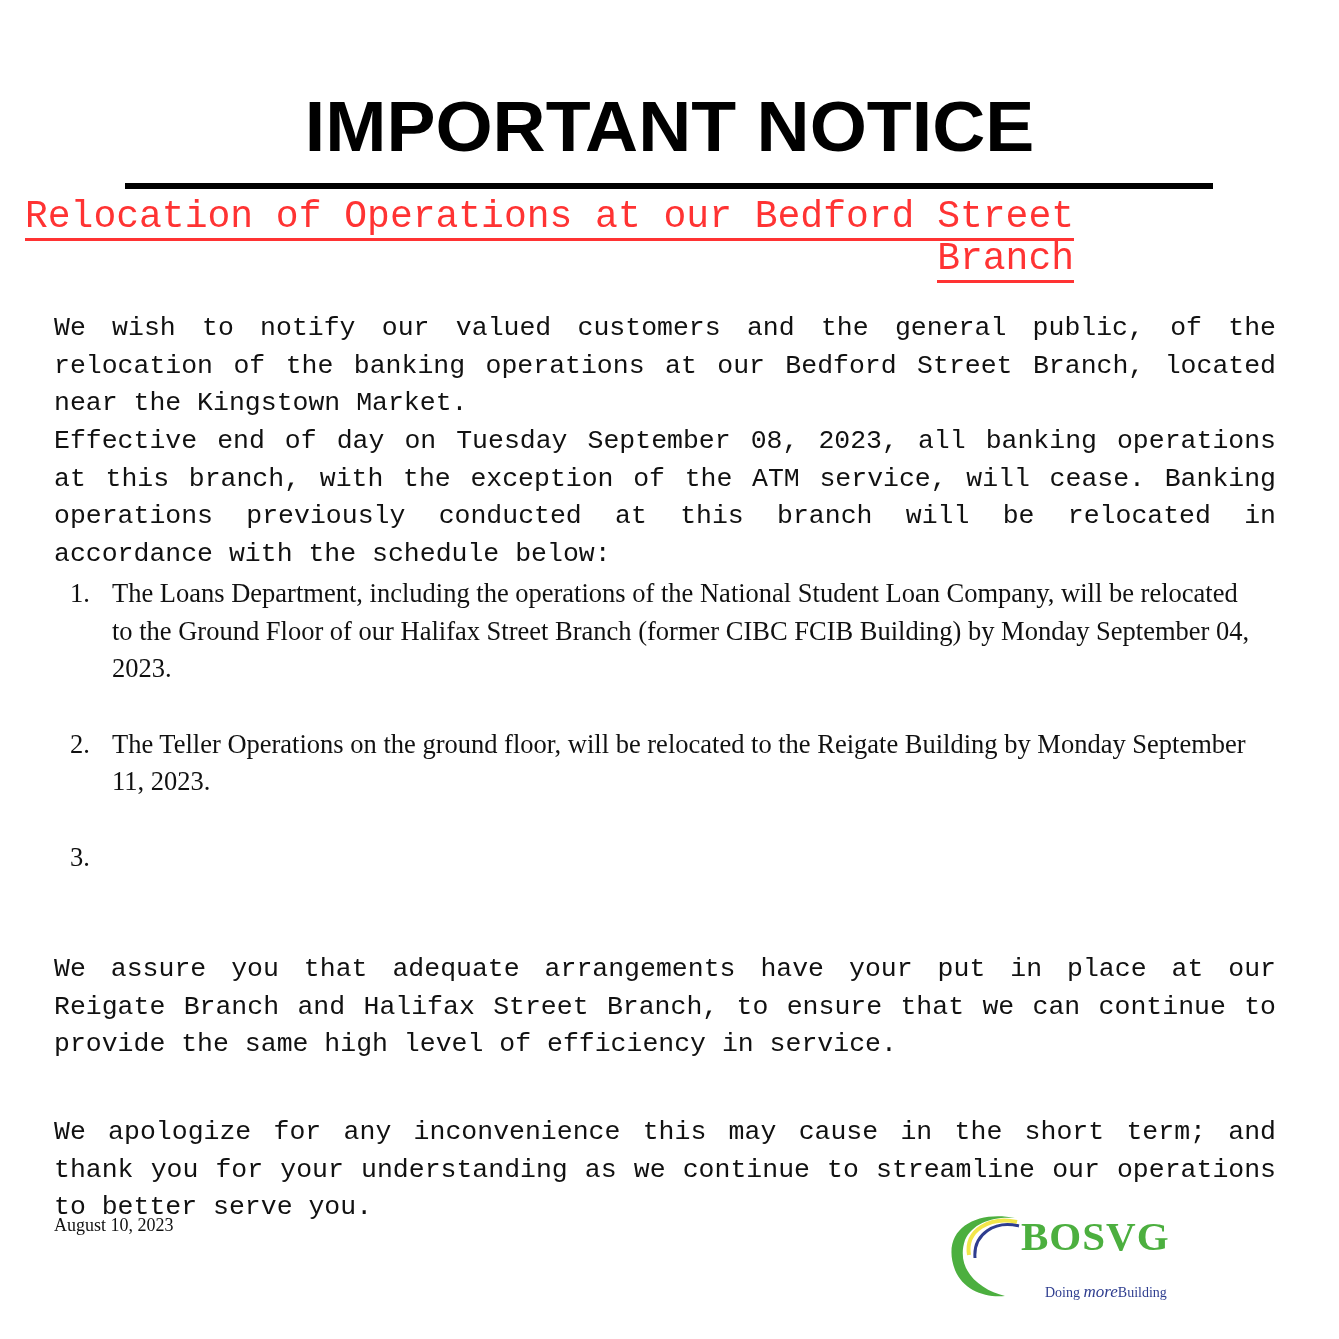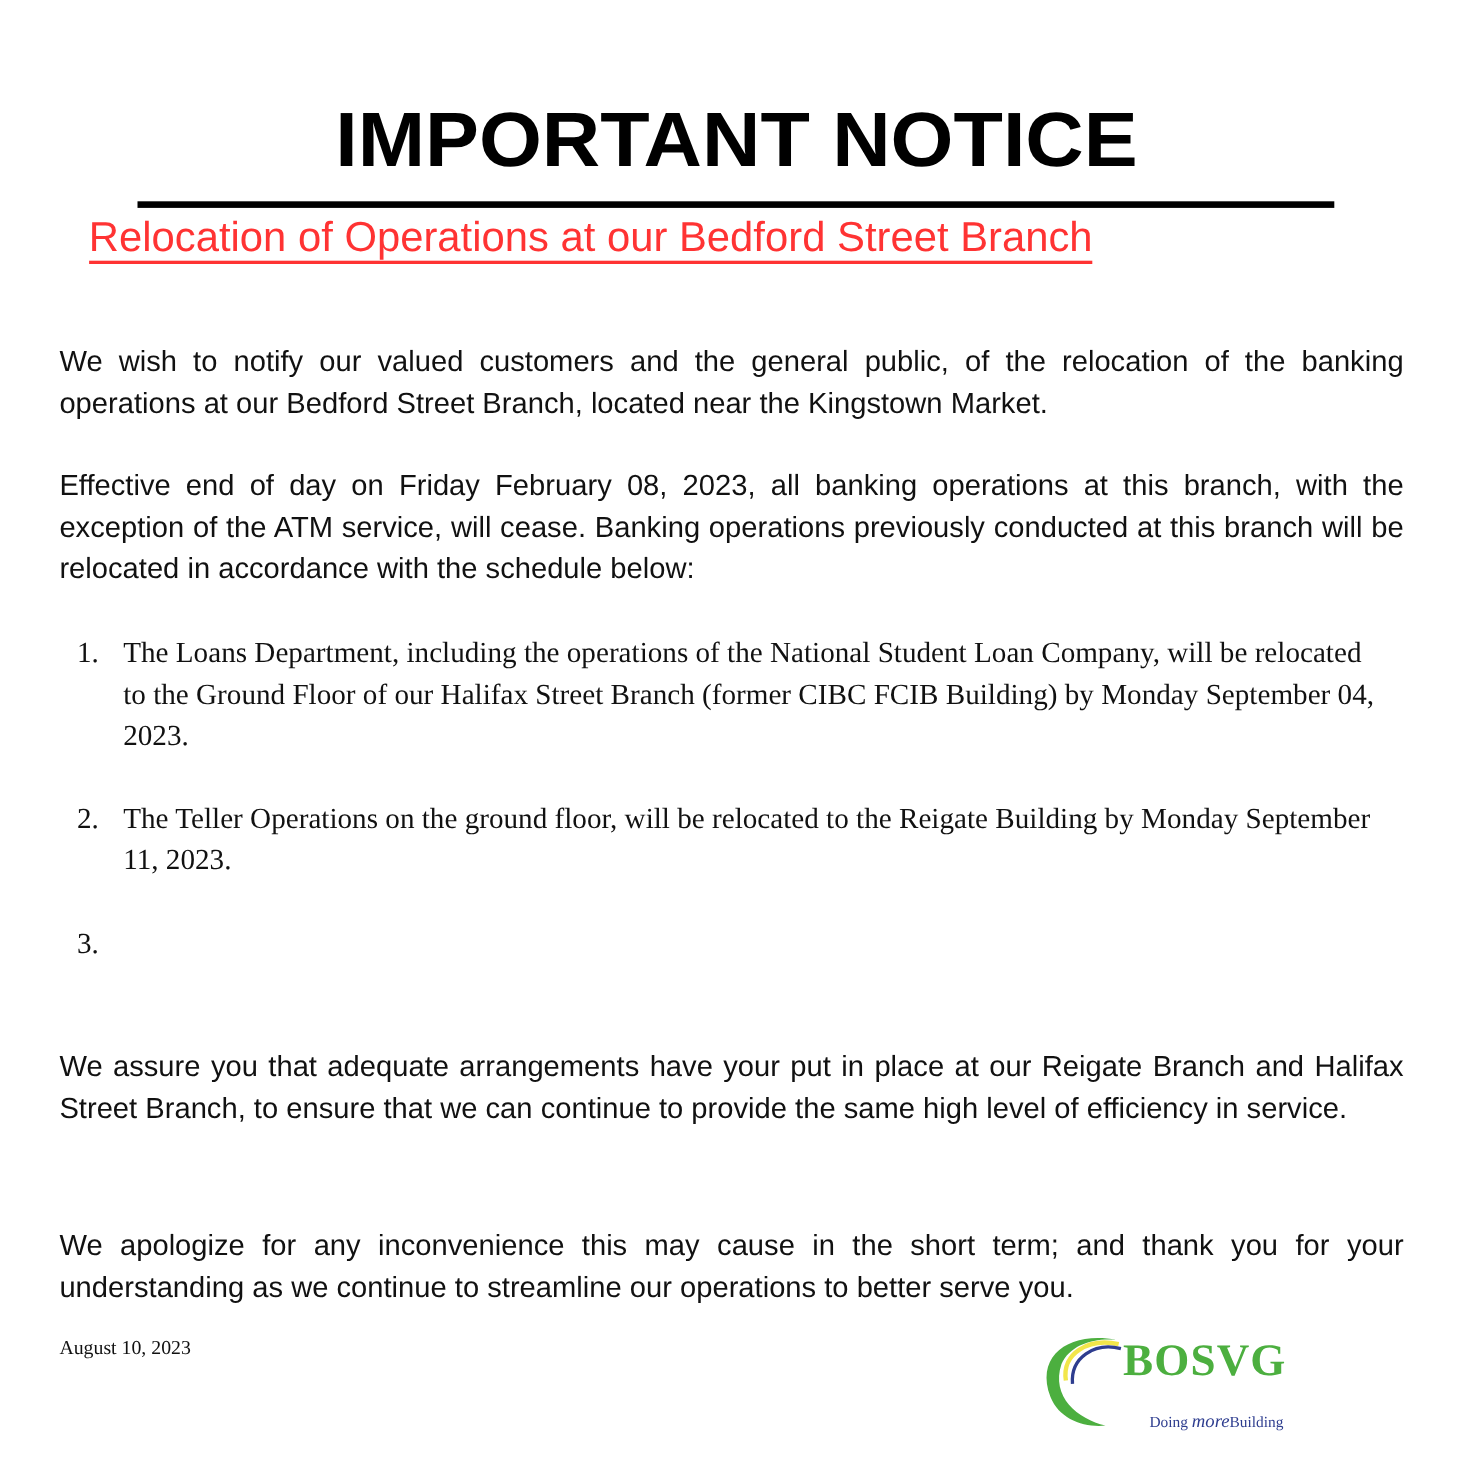--- a/index.html
+++ b/index.html
@@ -5,27 +5,27 @@
     html, body { margin:0; padding:0; background:#ffffff; }
     body { width:1339px; height:1339px; position:relative; overflow:hidden; }
     .title {
       position:absolute; left:0; width:1339px; top:92px; text-align:center;
       font-family:"Liberation Sans", sans-serif; font-weight:bold;
       font-size:70px; letter-spacing:0px; color:#000; line-height:1;
       transform:scaleX(1.05);
     }
     .rule { position:absolute; left:125px; width:1088px; top:183px; height:6px; background:#000; }
     .subtitle {
-      position:absolute; left:0; width:1074px; top:196px; text-align:center;
-      font-family:Liberation Sans, sans-serif; font-size:38px; color:#ff3333; line-height:1.1;
+      position:absolute; left:0; width:1074px; top:196px; text-align:right;
+      font-family:Liberation Mono, monospace; font-size:38px; color:#ff3333; line-height:1.1;
     }
     .subtitle span { border-bottom:3px solid #ff3333; padding-bottom:0px; }
     .body {
       position:absolute; left:54px; width:1222px;
-      font-family:Liberation Sans, sans-serif; font-size:26.5px; color:#111; line-height:37.6px;
+      font-family:Liberation Mono, monospace; font-size:26.5px; color:#111; line-height:37.6px;
       text-align:justify;
     }
     .p1 { top:310px; }
     .p2 { top:423px; }
     .list { position:absolute; left:54px; width:1200px; top:575px; font-family:"Liberation Serif", serif; font-size:26.5px; color:#111; line-height:37.6px; }
     .li { position:relative; padding-left:58px; margin-bottom:38px; }
     .li .num { position:absolute; left:16px; top:0; }
     .p3 { top:951px; }
     .p4 { top:1102px;margin-top:12px; }
     .date { position:absolute; left:54px; top:1215px; font-family:"Liberation Serif", serif; font-size:18px; color:#111; }
@@ -35,21 +35,21 @@
     .logo-tag i { font-weight:normal; font-size:17px; }
   </style>
 </head>
 <body>
 
 <div class="title">IMPORTANT NOTICE</div>
 <div class="rule"></div>
 <div class="subtitle"><span>Relocation of Operations at our Bedford Street Branch</span></div>
 
 <div class="body p1">We wish to notify our valued customers and the general public, of the relocation of the banking operations  at our Bedford Street Branch, located near the Kingstown Market.</div>
-<div class="body p2">Effective end of day on Friday February 08, 2023, all banking operations at this branch, with the exception of the ATM service, will cease. Banking operations previously conducted at this branch will be relocated in accordance with the schedule below:</div>
+<div class="body p2">Effective end of day on Tuesday September 08, 2023, all banking operations at this branch, with the exception of the ATM service, will cease. Banking operations previously conducted at this branch will be relocated in accordance with the schedule below:</div>
 
 <div class="list">
   <div class="li"><span class="num">1.</span><span>The Loans Department, including the operations of the National Student Loan Company, will be relocated to the Ground Floor of our Halifax Street Branch (former CIBC FCIB Building) by Monday September 04, 2023.</span></div>
   <div class="li"><span class="num">2.</span><span>The Teller Operations on the ground floor, will be relocated to the Reigate Building by Monday September 11, 2023.</span></div>
   <div class="li"><span class="num">3.</span></div>
 </div>
 
 <div class="body p3">We assure you that adequate arrangements have your put in place at our Reigate Branch and Halifax Street Branch, to ensure that we can continue to provide the same high level of efficiency in service.</div>
 <div class="body p4">We apologize for any inconvenience this may cause in the short term; and thank you for your understanding as we continue to streamline our operations to better serve you.</div>
 

